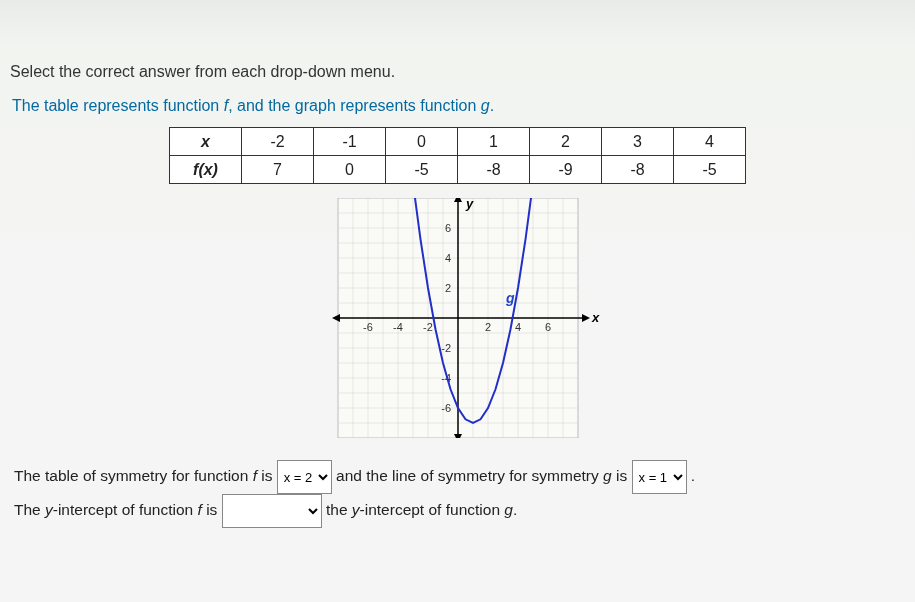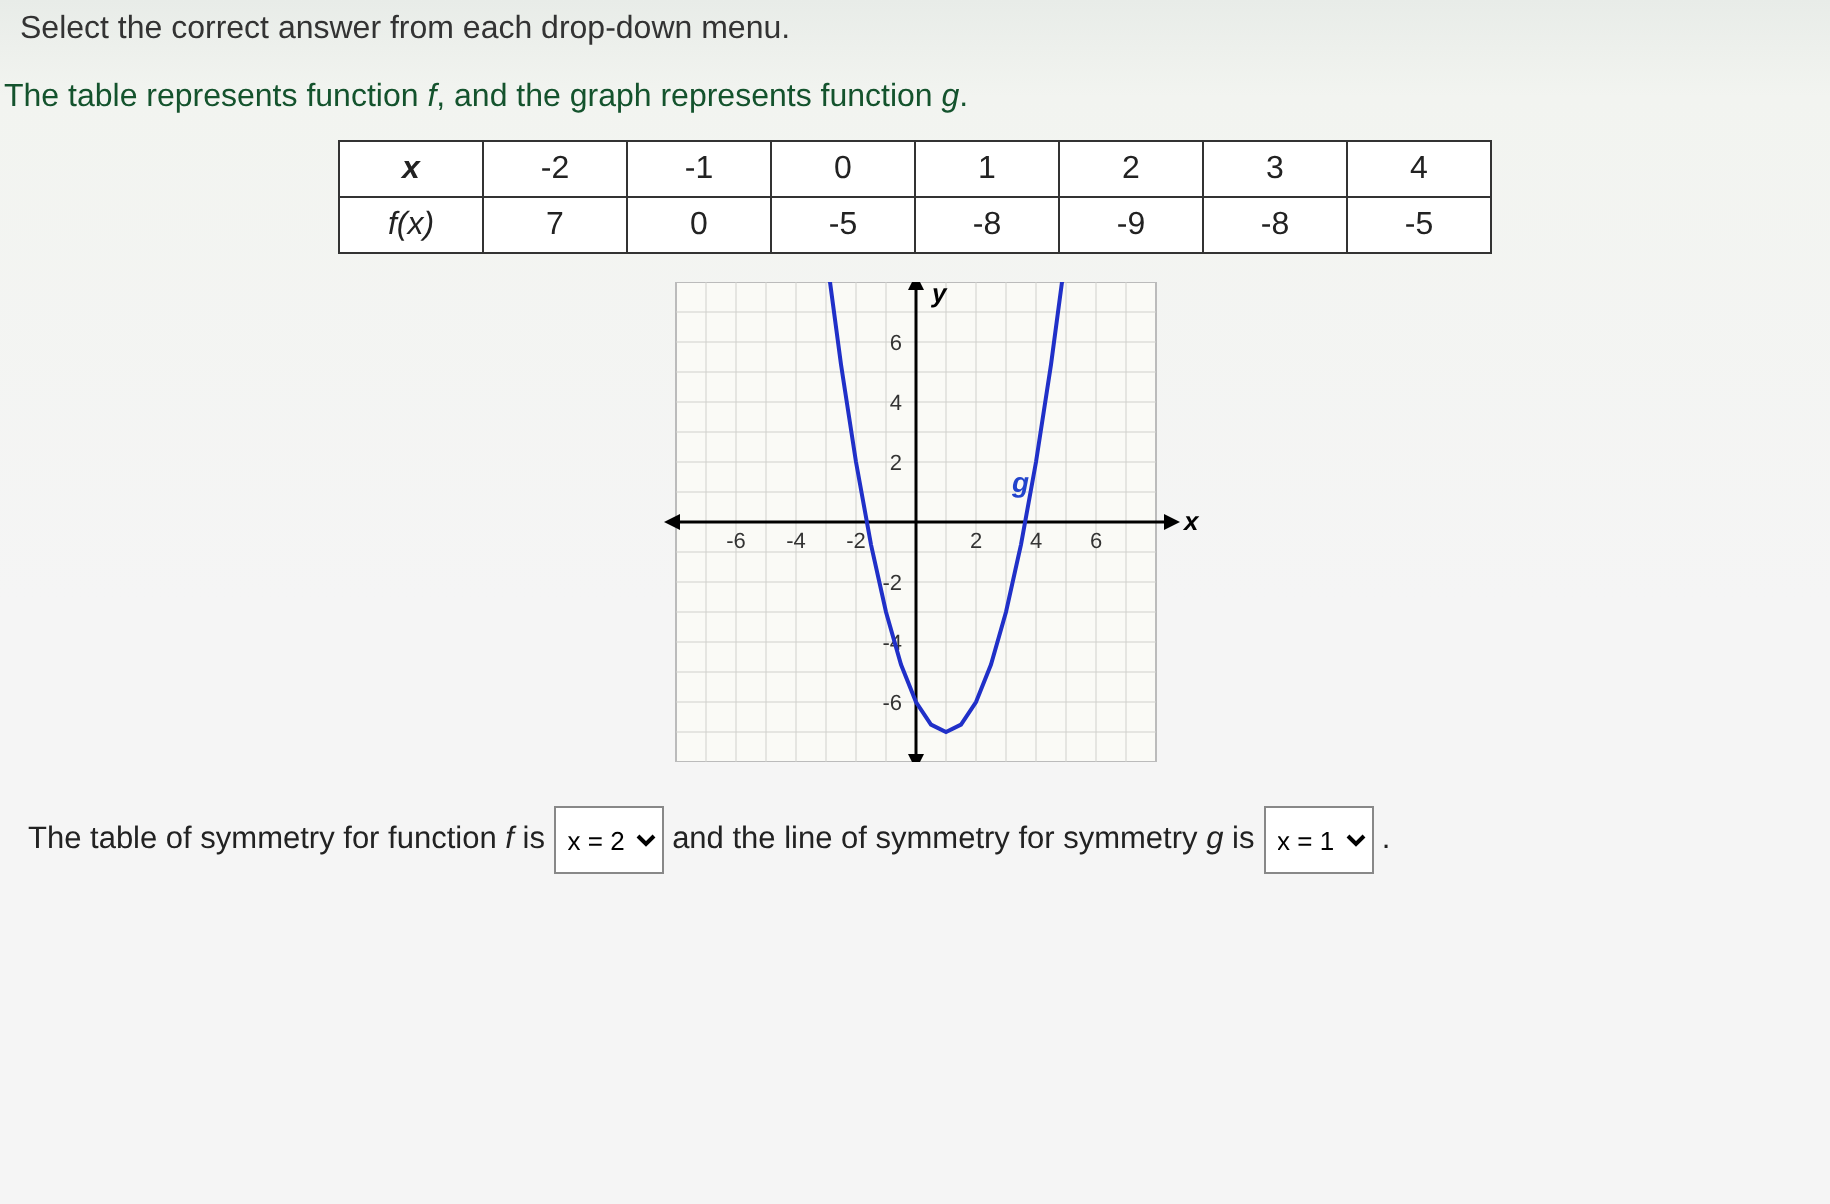--- a/index.html
+++ b/index.html
@@ -9,45 +9,46 @@
     font-family: Arial, sans-serif;
     font-size: 15px;
     color: #222;
     width: 915px;
     height: 602px;
     background: linear-gradient(to bottom, #e8ece8 0%, #f2f4f0 8%, #f5f5f5 50%, #f5f5f5 100%);
     overflow: hidden;
     position: relative;
   }
   .instruction {
-    padding: 6px 10px 2px 10px;
+    padding: 19px 10px 2px 10px;
     font-size: 16px;
     color: #333;
+    margin-top: 44px;
   }
   .prompt {
-    padding: 14px 10px 6px 2px;
+    padding: 14px 10px 6px 12px;
     font-size: 16px;
-    color: #14532d;
+    color: #0369a1;
   }
   .data-table {
     margin: 6px auto 0 auto;
     border-collapse: collapse;
     background: #fff;
   }
   .data-table td, .data-table th {
     border: 1px solid #333;
     width: 72px;
     height: 28px;
     text-align: center;
     font-size: 16px;
     font-weight: normal;
   }
   .data-table th { font-weight: bold; font-style: normal; }
   .data-table .row-label-x { font-style: italic; font-weight: bold; }
-  .data-table .row-label-fx { font-style: italic; font-weight: normal; }
+  .data-table .row-label-fx { font-style: italic; font-weight: bold; }
   .graph-wrap {
     width: 300px;
     height: 240px;
     margin: 14px auto 0 auto;
     position: relative;
   }
   .answers {
     padding: 22px 14px 0 14px;
     font-size: 15.5px;
     line-height: 26px;
@@ -164,13 +165,18 @@
 </div>
 
 <div class="answers">
   <div>
     <span>The table of symmetry for function </span><span class="it">f</span><span> is </span>
     <select><option>x = 2</option></select>
     <span> and the line of symmetry for symmetry </span><span class="it">g</span><span> is </span>
     <select><option>x = 1</option></select>
     <span> .</span>
   </div>
+  <div>
+    <span>The </span><span class="it">y</span><span>-intercept of function </span><span class="it">f</span><span> is </span>
+    <select class="empty"><option></option></select>
+    <span> the </span><span class="it">y</span><span>-intercept of function </span><span class="it">g</span><span>.</span>
+  </div>
 </div>
 
 </body></html>

